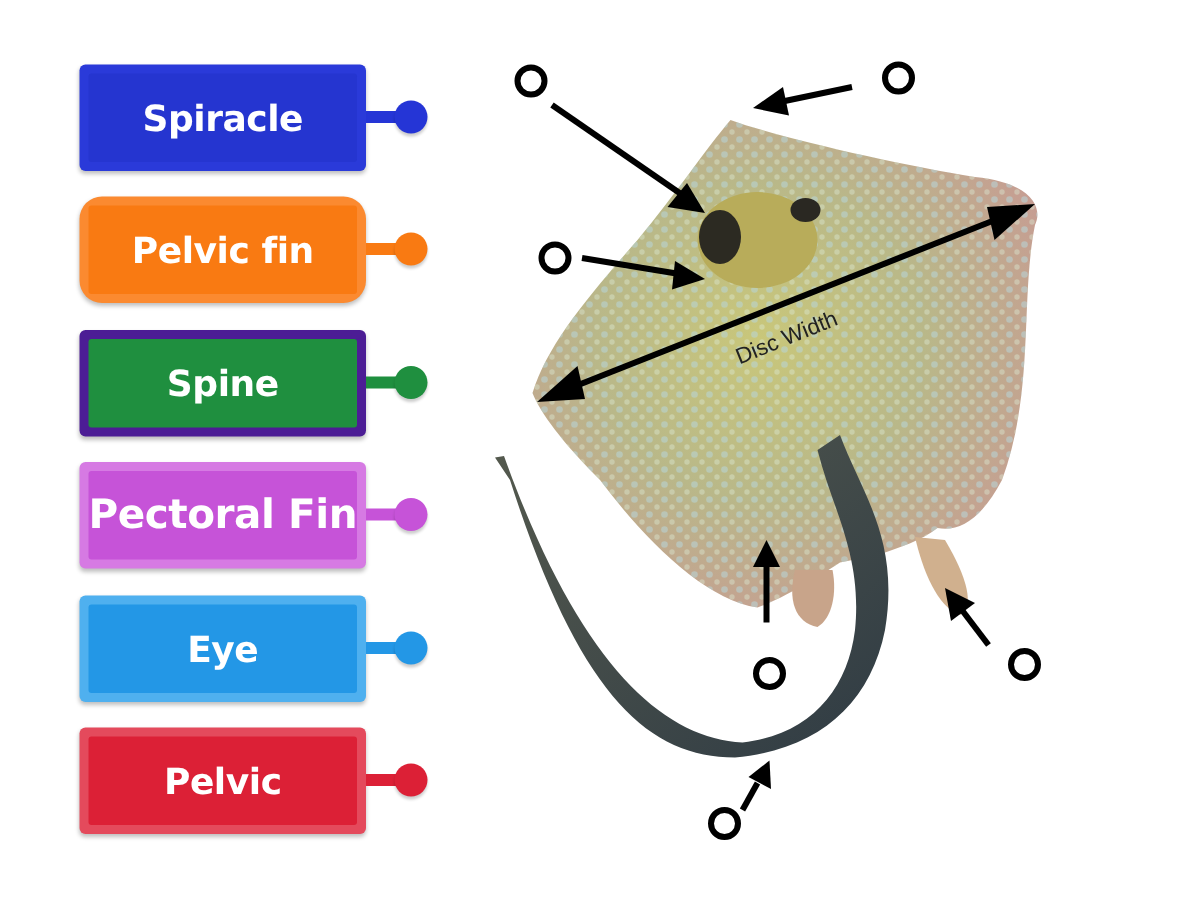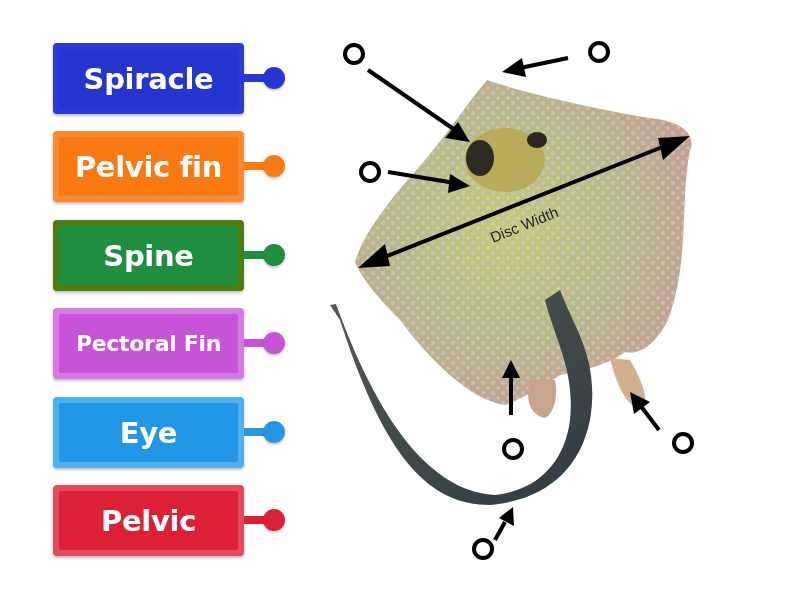--- a/index.html
+++ b/index.html
@@ -1,43 +1,43 @@
 <!DOCTYPE html>
 <html><head>
 <meta charset="utf-8">
 <style>
   html, body { margin: 0; padding: 0; }
   body { width: 800px; height: 600px; background: #ffffff; position: relative; overflow: hidden; font-family: "DejaVu Sans", sans-serif; }
   .label { position: absolute; left: 53px; width: 191px; height: 71px; border-radius: 4px; box-shadow: 0 2px 3px rgba(0,0,0,0.25); cursor: grab; }
   .label .face { position: absolute; left: 6px; top: 6px; right: 6px; bottom: 6px; border-radius: 2px; }
-  .label .text { position: absolute; left: 0; right: 0; top: 0; bottom: 0; display: flex; align-items: center; justify-content: center; color: #fff; font-weight: bold; font-size: 29px; letter-spacing: -0.3px; white-space: nowrap; }
+  .label .text { position: absolute; left: 0; right: 0; top: 0; bottom: 0; display: flex; align-items: center; justify-content: center; color: #fff; font-weight: bold; font-size: 24px; letter-spacing: -0.3px; white-space: nowrap; }
   .label .stem { position: absolute; left: 191px; top: 31px; width: 22px; height: 8px; }
   .label .knob { position: absolute; left: 210px; top: 24px; width: 22px; height: 22px; border-radius: 50%; box-shadow: 0 2px 2px rgba(0,0,0,0.2); }
-  .pectoral .text { font-size: 22px; }
+  .pectoral .text { font-size: 27px; }
   .diagram { position: absolute; left: 310px; top: 30px; width: 420px; height: 540px; }
   .target { position: absolute; width: 14px; height: 14px; border: 4px solid #000; border-radius: 50%; background: #fff; cursor: pointer; }
 </style>
 </head>
 <body>
 
 <div class="label" style="top:43px;background:#2a3ad9;">
   <div class="face" style="background:#2535d0;"></div>
   <div class="text">Spiracle</div>
   <div class="stem" style="background:#2535d6;"></div>
   <div class="knob" style="background:#2535d6;"></div>
 </div>
 
-<div class="label" style="top:131px;background:#fb8a30;">
+<div class="label" style="top:131px;background:#fb8a30;border-radius:15px;">
   <div class="face" style="background:#f97a12;"></div>
   <div class="text">Pelvic fin</div>
   <div class="stem" style="background:#f97a12;"></div>
   <div class="knob" style="background:#f97a12;"></div>
 </div>
 
-<div class="label" style="top:220px;background:#4d7c0f;">
+<div class="label" style="top:220px;background:#4c1d95;">
   <div class="face" style="background:#1f8f3f;"></div>
   <div class="text">Spine</div>
   <div class="stem" style="background:#1f8f3f;"></div>
   <div class="knob" style="background:#1f8f3f;"></div>
 </div>
 
 <div class="label pectoral" style="top:308px;background:#d67ae3;">
   <div class="face" style="background:#c653d8;"></div>
   <div class="text">Pectoral Fin</div>
   <div class="stem" style="background:#c653d8;"></div>

